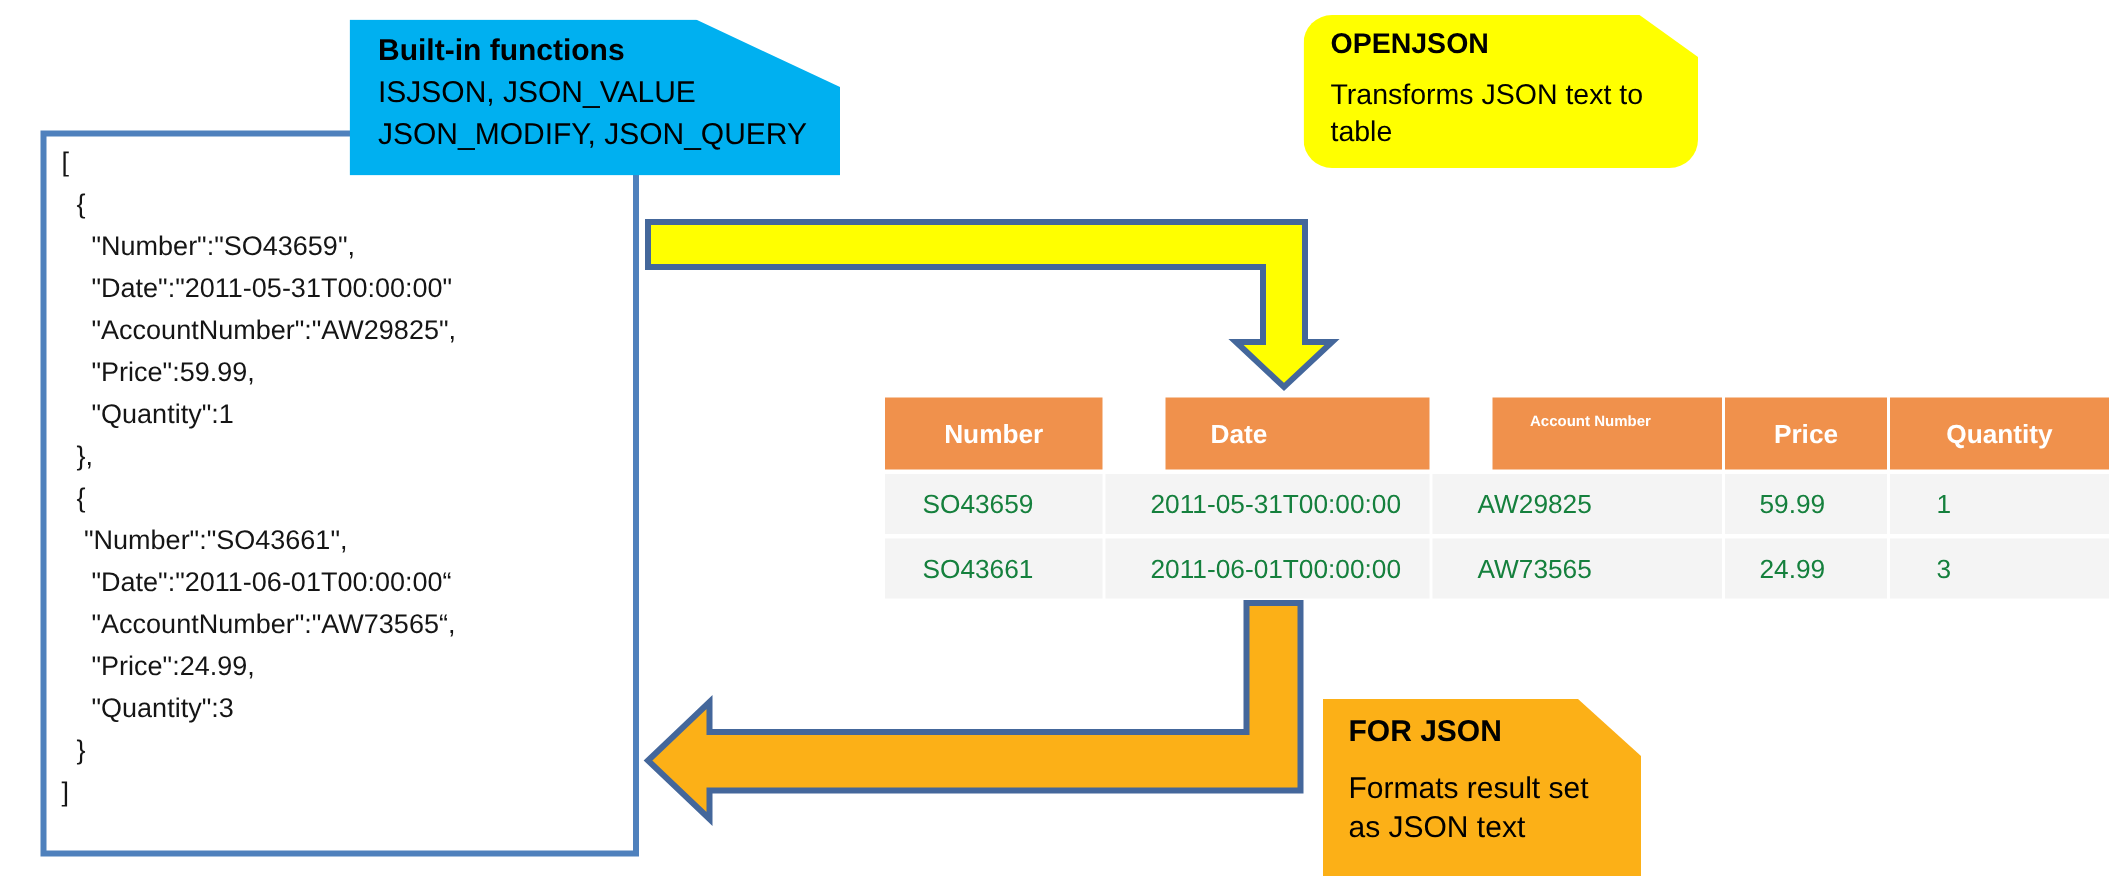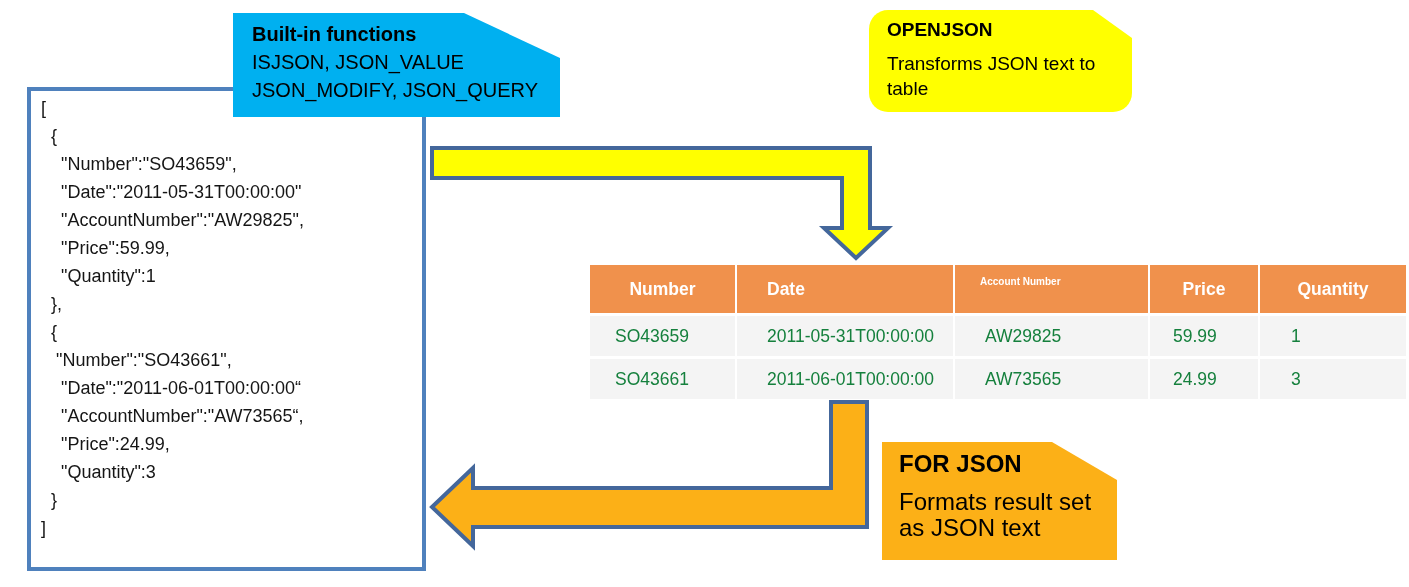--- a/index.html
+++ b/index.html
@@ -47,26 +47,26 @@
   .callout-yellow {
     left: 869px; top: 10px;
     width: 263px; height: 102px;
     background: var(--yellow, #FFFF00);
     clip-path: polygon(0 0, 224px 0, 100% 28px, 100% 100%, 0 100%);
     padding: 7px 14px 0 18px;
     font-size: 19px; line-height: 25px; border-radius: 19px;
   }
   .callout-yellow .body { margin-top: 9px; }
   .callout-orange {
-    left: 882px; top: 442px;
-    width: 235px; height: 118px;
+    left: 882px; top: 466px;
+    width: 212px; height: 118px;
     background: var(--gold, #FCB017);
     clip-path: polygon(0 0, 170px 0, 100% 38px, 100% 100%, 0 100%);
     padding: 9px 10px 0 17px;
-    font-size: 24px; line-height: 26px;
+    font-size: 20px; line-height: 26px;
   }
   .callout-orange .body { margin-top: 12px; }
 
   
   .result-table {
     position: absolute;
     left: 590px; top: 265px;
     display: grid;
     grid-template-columns: 145px 216px 193px 108px 146px;
     column-gap: 2px;
@@ -74,21 +74,21 @@
     z-index: 2;
   }
   .th {
     background: var(--table_header, #F0914C);
     color: #ffffff;
     font-weight: bold;
     font-size: 17.5px;
     height: 48px;
     display: flex; align-items: center; justify-content: center;
   }
-  .th.h-left  { justify-content: flex-start; }
+  .th.h-left  { justify-content: flex-start; margin-left: 40px; }
   .th.h2 { padding-left: 30px; }
   .th.h3 { padding-left: 25px; font-size: 10px; align-items: flex-start; padding-top: 11px; height: 37px; }
   .td {
     background: var(--row_bg, #F4F4F4);
     color: #15803d;
     font-size: 17.5px;
     height: 40px;
     display: flex; align-items: center;
   }
   .td.c1 { padding-left: 25px; }

